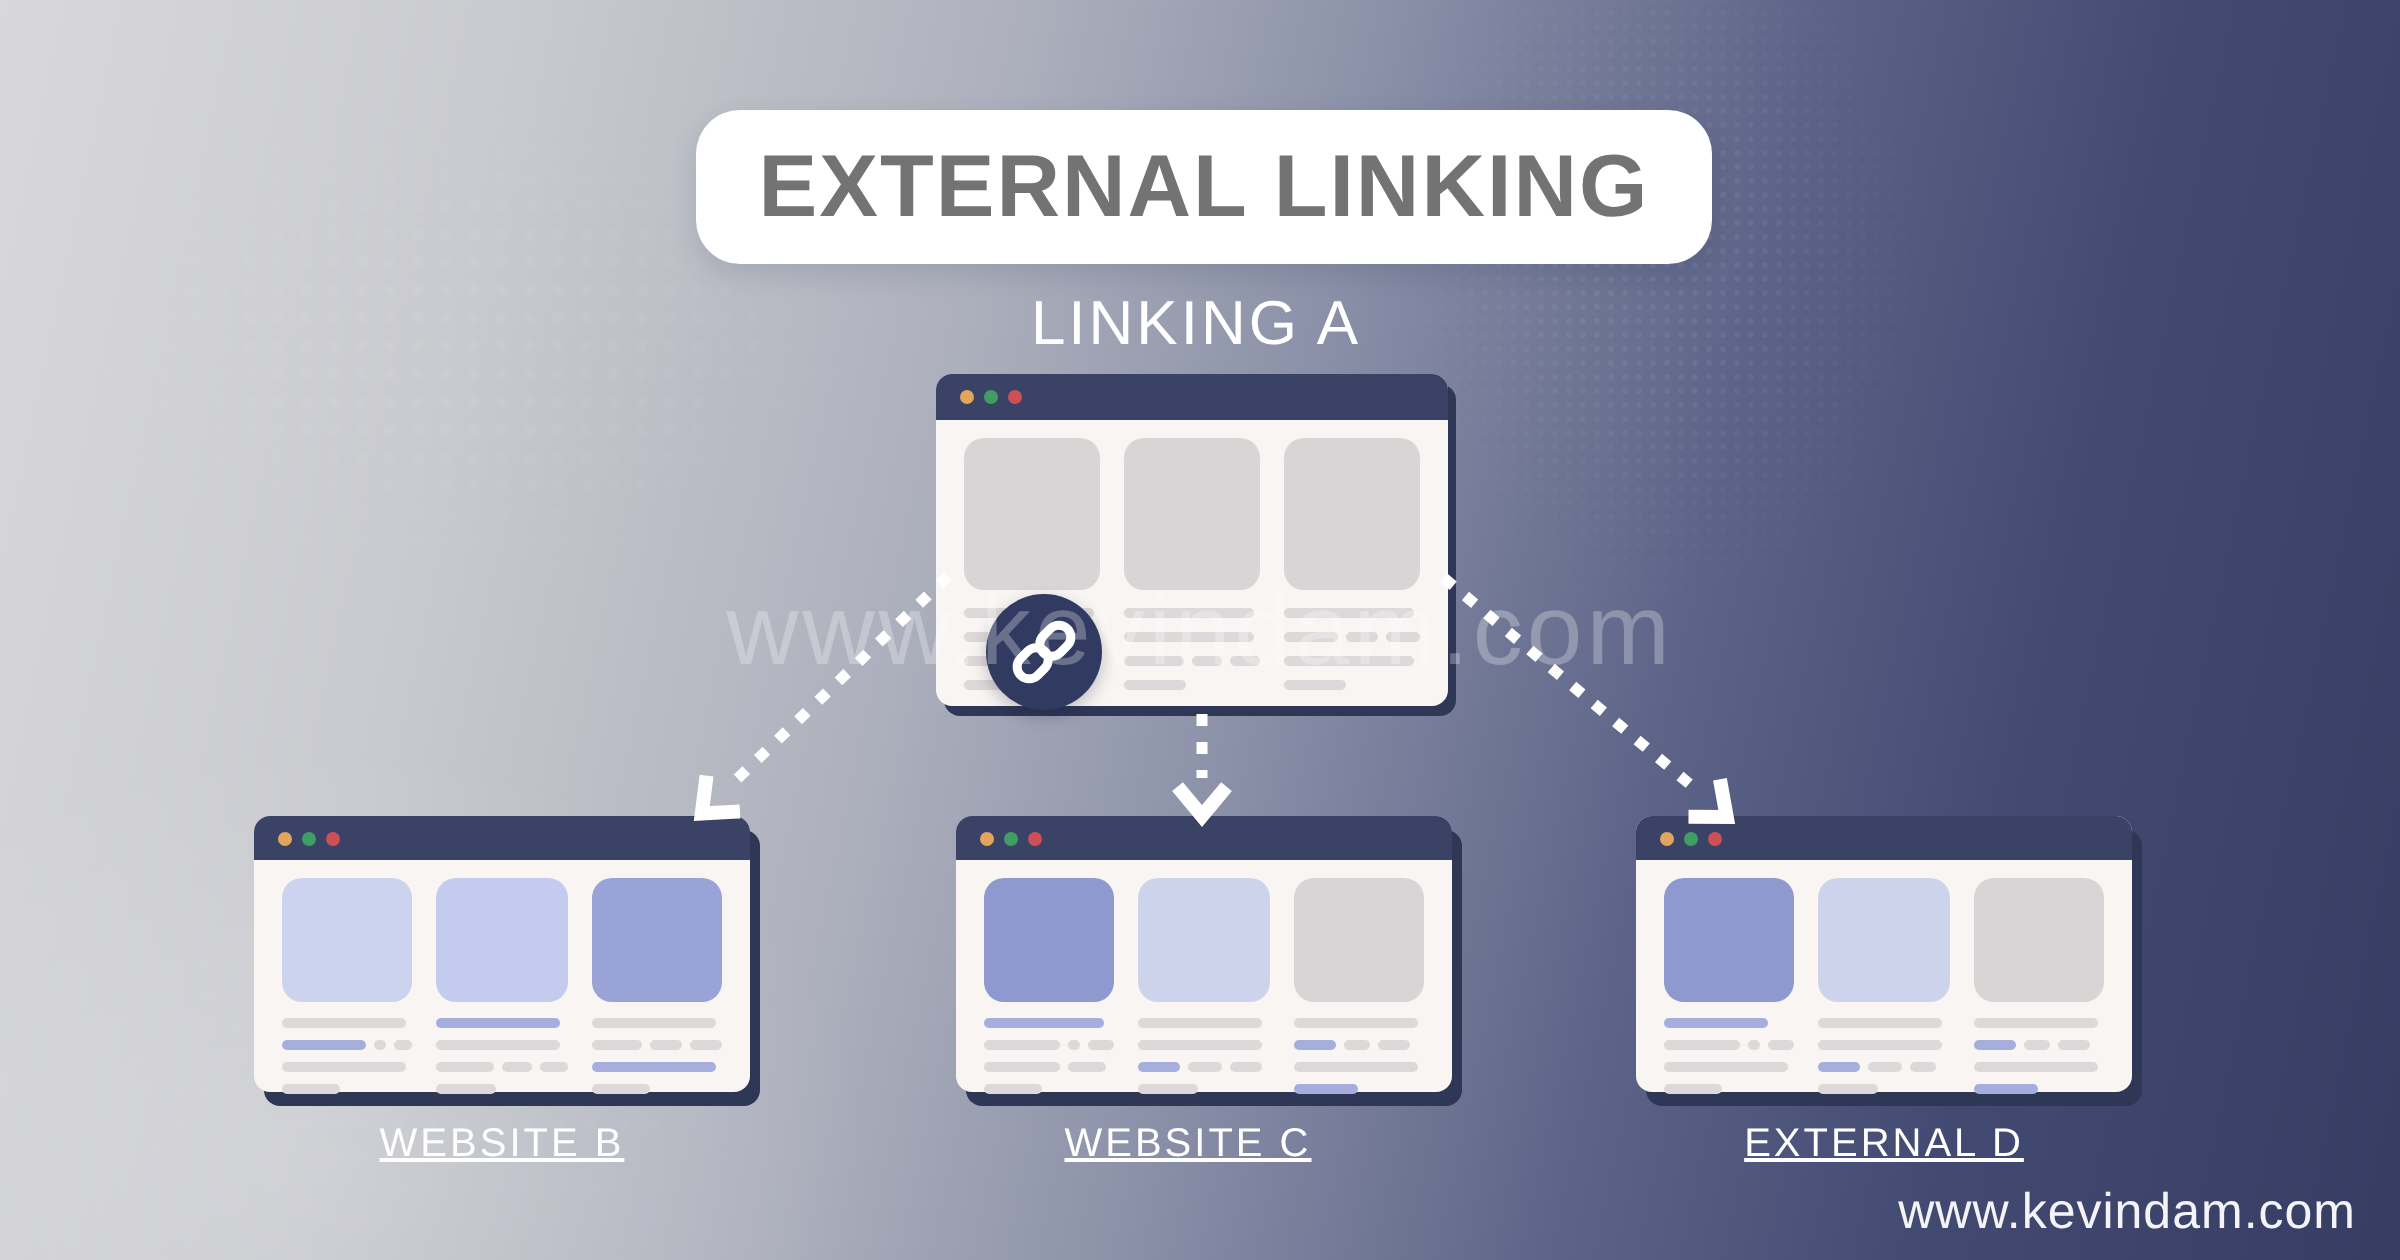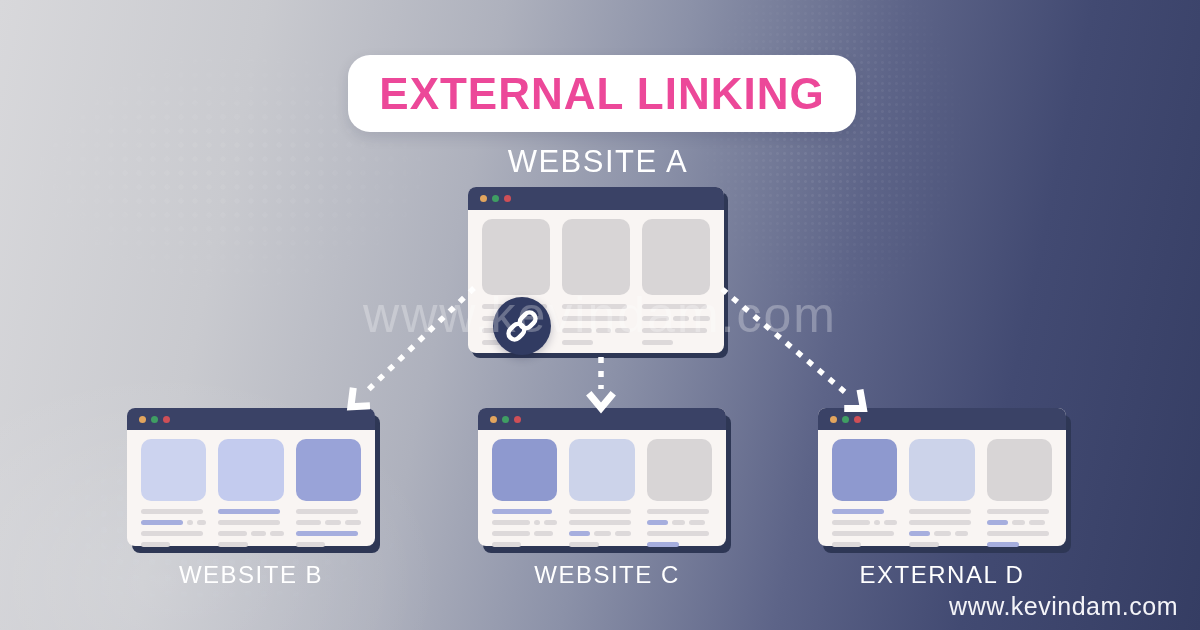--- a/index.html
+++ b/index.html
@@ -15,27 +15,27 @@
     mask-image:radial-gradient(closest-side,#000 30%,transparent 100%); }
   .halftone.tr { right:230px; top:-60px; width:280px; height:380px; }
   .halftone.lf { left:20px; top:40px; width:420px; height:260px; opacity:.10; background-size:14px 14px;
     background-image:radial-gradient(rgba(255,255,255,0.5) 2.5px, transparent 3px); }
   .halftone.bl { left:0px; bottom:0px; width:420px; height:220px; opacity:.08; background-size:16px 16px;
     background-image:radial-gradient(rgba(220,235,255,0.6) 3px, transparent 3.6px); }
 
   .title-pill { position:absolute; left:348px; top:55px; width:508px; height:77px;
     background:#ffffff; border-radius:22px; display:flex; align-items:center; justify-content:center;
     box-shadow:0 5px 14px rgba(20,25,55,0.12); z-index:5; }
-  .title-pill span { font-size:44px; font-weight:800; letter-spacing:1px; color:#ec4899; }
+  .title-pill span { font-size:44px; font-weight:800; letter-spacing:1px; color:#737373; }
 
   .site-label { position:absolute; color:#ffffff; text-align:center; letter-spacing:1.5px; z-index:4; }
   .label-a { left:448px; width:300px; top:144px; font-size:31px; }
-  .label-sm { top:561px; font-size:24px; }
+  .label-sm { top:561px; font-size:20px;text-decoration:underline; }
   .label-b { left:127px; width:248px; }
-  .label-c { left:483px; width:248px; }
+  .label-c { left:470px; width:248px; }
   .label-d { left:818px; width:248px; }
 
   .window { position:absolute; border-radius:8px; background:#f9f5f3; z-index:3;
     box-shadow:5px 7px 0 #2e3755; display:flex; flex-direction:column; }
   .win-a { left:468px; top:187px; width:256px; height:166px; box-shadow:4px 5px 0 #2e3755; }
   .win-sm { top:408px; width:248px; height:138px; }
   .win-b { left:127px; } .win-c { left:478px; } .win-d { left:818px; }
   .titlebar { background:#3a4266; border-radius:8px 8px 0 0; display:flex; align-items:center; padding-left:12px; gap:5px; flex:0 0 auto; }
   .win-a .titlebar { height:23px; } .win-sm .titlebar { height:22px; }
   .dot { width:7px; height:7px; border-radius:50%; }
@@ -66,21 +66,21 @@
 <div class="stage">
   <div class="glow-bl"></div>
   <div class="halftone tr"></div>
   <div class="halftone lf"></div>
   <div class="halftone bl"></div>
 
   <div class="title-pill">
     <span>EXTERNAL LINKING</span>
   </div>
 
-  <div class="site-label label-a">WEBSITE A</div>
+  <div class="site-label label-a">LINKING A</div>
 
   <div class="window win-a">
       <div class="titlebar">
         <span class="dot" style="background: rgb(226, 165, 94);"></span>
         <span class="dot" style="background: rgb(63, 158, 99);"></span>
         <span class="dot" style="background: rgb(207, 79, 87);"></span>
       </div>
       <div class="win-body">
         <div class="col">
           <div class="card" style="background: rgb(216, 213, 214);"></div>

